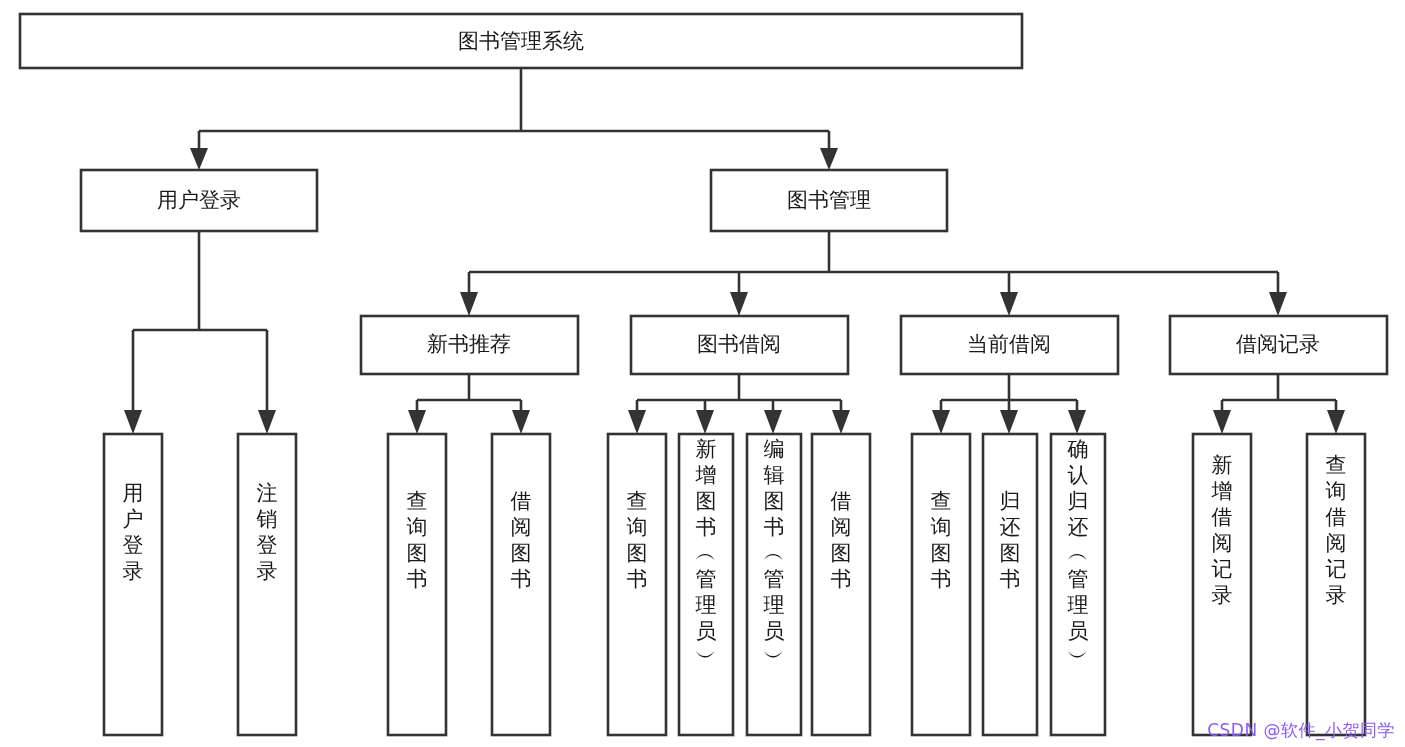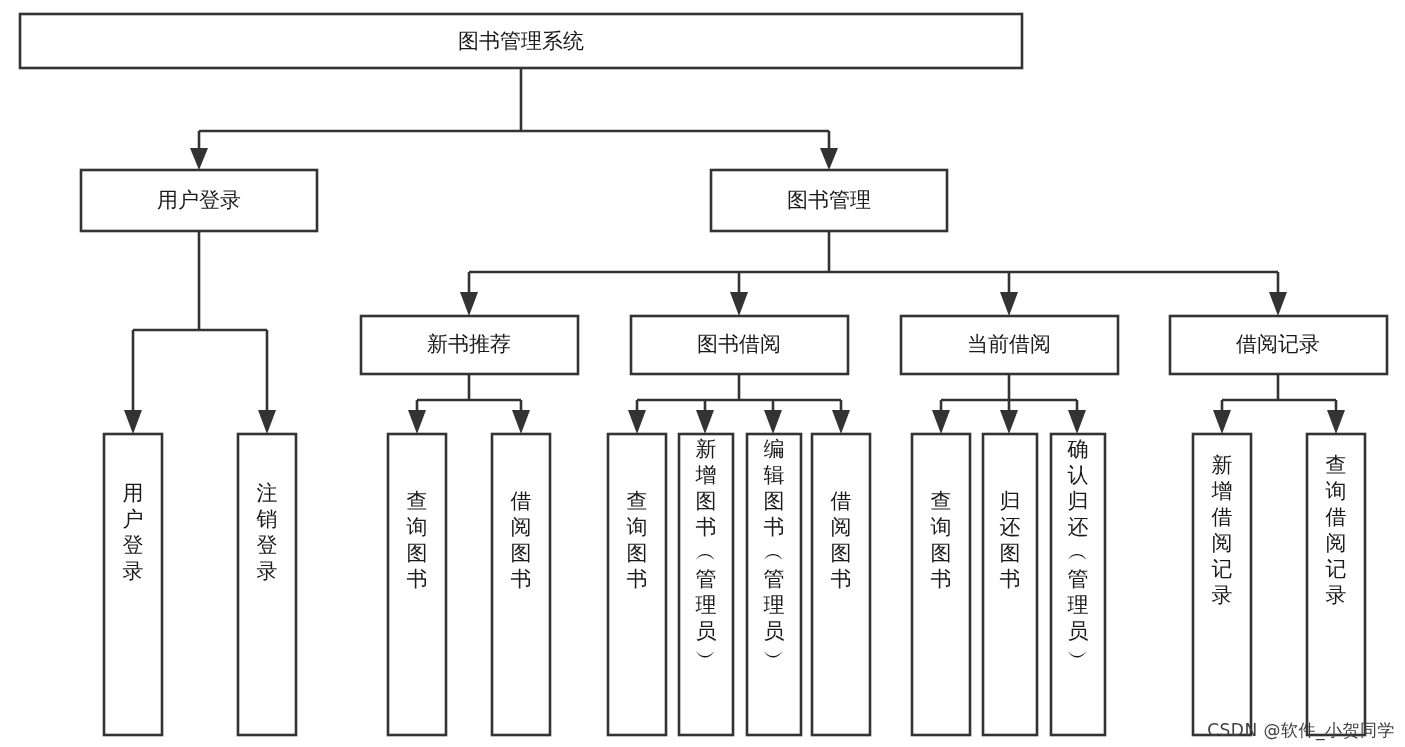--- a/index.html
+++ b/index.html
@@ -55,21 +55,21 @@
     font-size: 21px;
     fill: #1a1a1a;
     text-anchor: middle;
   }
   .watermark {
     position: absolute;
     right: 10px;
     bottom: 5px;
     font-family: "DejaVu Sans", "Liberation Sans", sans-serif;
     font-size: 17px;
-    color: #404040;
+    color: #8b5cf6;
     white-space: nowrap;
     letter-spacing: 0.5px;
     pointer-events: none;
   }
 </style>
 </head>
 <body>
 
 <div id="diagram-root">
 

